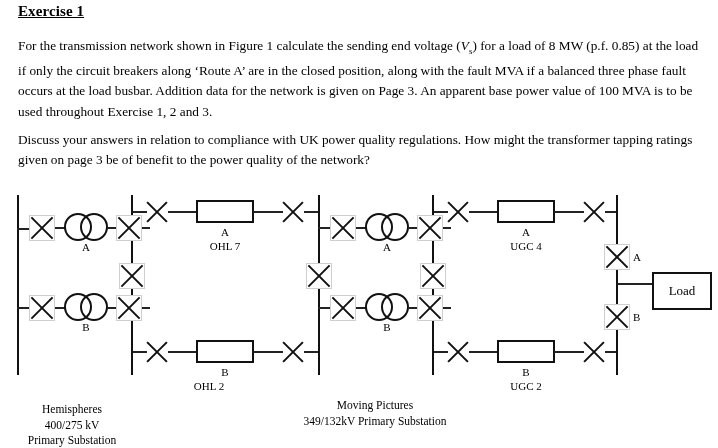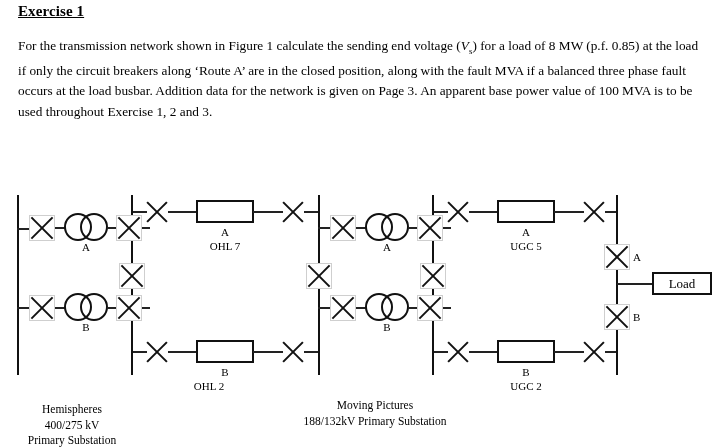--- a/index.html
+++ b/index.html
@@ -157,20 +157,21 @@
   }
 </style>
 </head>
 <body>
 
 <div id="page">
 
   <div class="title">Exercise 1</div>
 
   <div class="para" id="para1">For the transmission network shown in Figure 1 calculate the sending end voltage (<i>V</i><sub>s</sub>) for a load of 8 MW (p.f. 0.85) at the load if only the circuit breakers along ‘Route A’ are in the closed position, along with the fault MVA if a balanced three phase fault occurs at the load busbar. Addition data for the network is given on Page 3. An apparent base power value of 100 MVA is to be used throughout Exercise 1, 2 and 3.</div>
+  <div class="para" id="para2">Discuss your answers in relation to compliance with UK power quality regulations. How might the transformer tapping ratings given on page 3 be of benefit to the power quality of the network?</div>
 
   <div id="diagram">
 
     <div class="bus" style="left:17px; top:15px; height:180px;"></div>
 
     <div class="bus" style="left:131px; top:15px; height:180px;"></div>
 
     <div class="wire-h" style="left:17px; top:246px; width:12px; margin-top:-198px;"></div>
     <div class="cb-box" style="left:29px; top:35px;"></div>
     <div class="wire-h" style="left:55px; top:47px; width:10px;"></div>
@@ -252,38 +253,38 @@
     <div class="cb-box" style="left:420px; top:83px;"></div>
 
     <div class="wire-h" style="left:434px; top:31px; width:14px;"></div>
     <div class="cb-plain" style="left:446px; top:20px;"></div>
     <div class="wire-h" style="left:469px; top:31px; width:29px;"></div>
     <div class="elembox" style="left:497px; top:20px; width:58px; height:23px;"></div>
     <div class="wire-h" style="left:554px; top:31px; width:30px;"></div>
     <div class="cb-plain" style="left:582px; top:20px;"></div>
     <div class="wire-h" style="left:605px; top:31px; width:13px;"></div>
     <div class="lbl" style="left:497px; top:45px; width:58px;">A</div>
-    <div class="lbl" style="left:497px; top:59px; width:58px;">UGC 5</div>
+    <div class="lbl" style="left:497px; top:59px; width:58px;">UGC 4</div>
 
     <div class="wire-h" style="left:434px; top:171px; width:14px;"></div>
     <div class="cb-plain" style="left:446px; top:160px;"></div>
     <div class="wire-h" style="left:469px; top:171px; width:29px;"></div>
     <div class="elembox" style="left:497px; top:160px; width:58px; height:23px;"></div>
     <div class="wire-h" style="left:554px; top:171px; width:30px;"></div>
     <div class="cb-plain" style="left:582px; top:160px;"></div>
     <div class="wire-h" style="left:605px; top:171px; width:13px;"></div>
     <div class="lbl" style="left:497px; top:185px; width:58px;">B</div>
     <div class="lbl" style="left:497px; top:199px; width:58px;">UGC 2</div>
 
-    <div class="caption" style="left:288px; top:218px; width:174px;"><span>Moving Pictures</span><br><span>188/132kV Primary Substation</span></div>
+    <div class="caption" style="left:288px; top:218px; width:174px;"><span>Moving Pictures</span><br><span>349/132kV Primary Substation</span></div>
 
     <div class="bus" style="left:616px; top:15px; height:180px;"></div>
     <div class="cb-box" style="left:604px; top:64px;"></div>
     <div class="lbl-left" style="left:633px; top:70px; width:20px;">A</div>
     <div class="wire-h" style="left:617px; top:103px; width:36px;"></div>
-    <div class="elembox" style="left:652px; top:92px; width:60px; height:23px;">
+    <div class="elembox" style="left:652px; top:92px; width:60px; height:38px;">
       <div class="loadtext">Load</div>
     </div>
     <div class="cb-box" style="left:604px; top:124px;"></div>
     <div class="lbl-left" style="left:633px; top:130px; width:20px;">B</div>
 
   </div>
 </div>
 
 </body></html>

